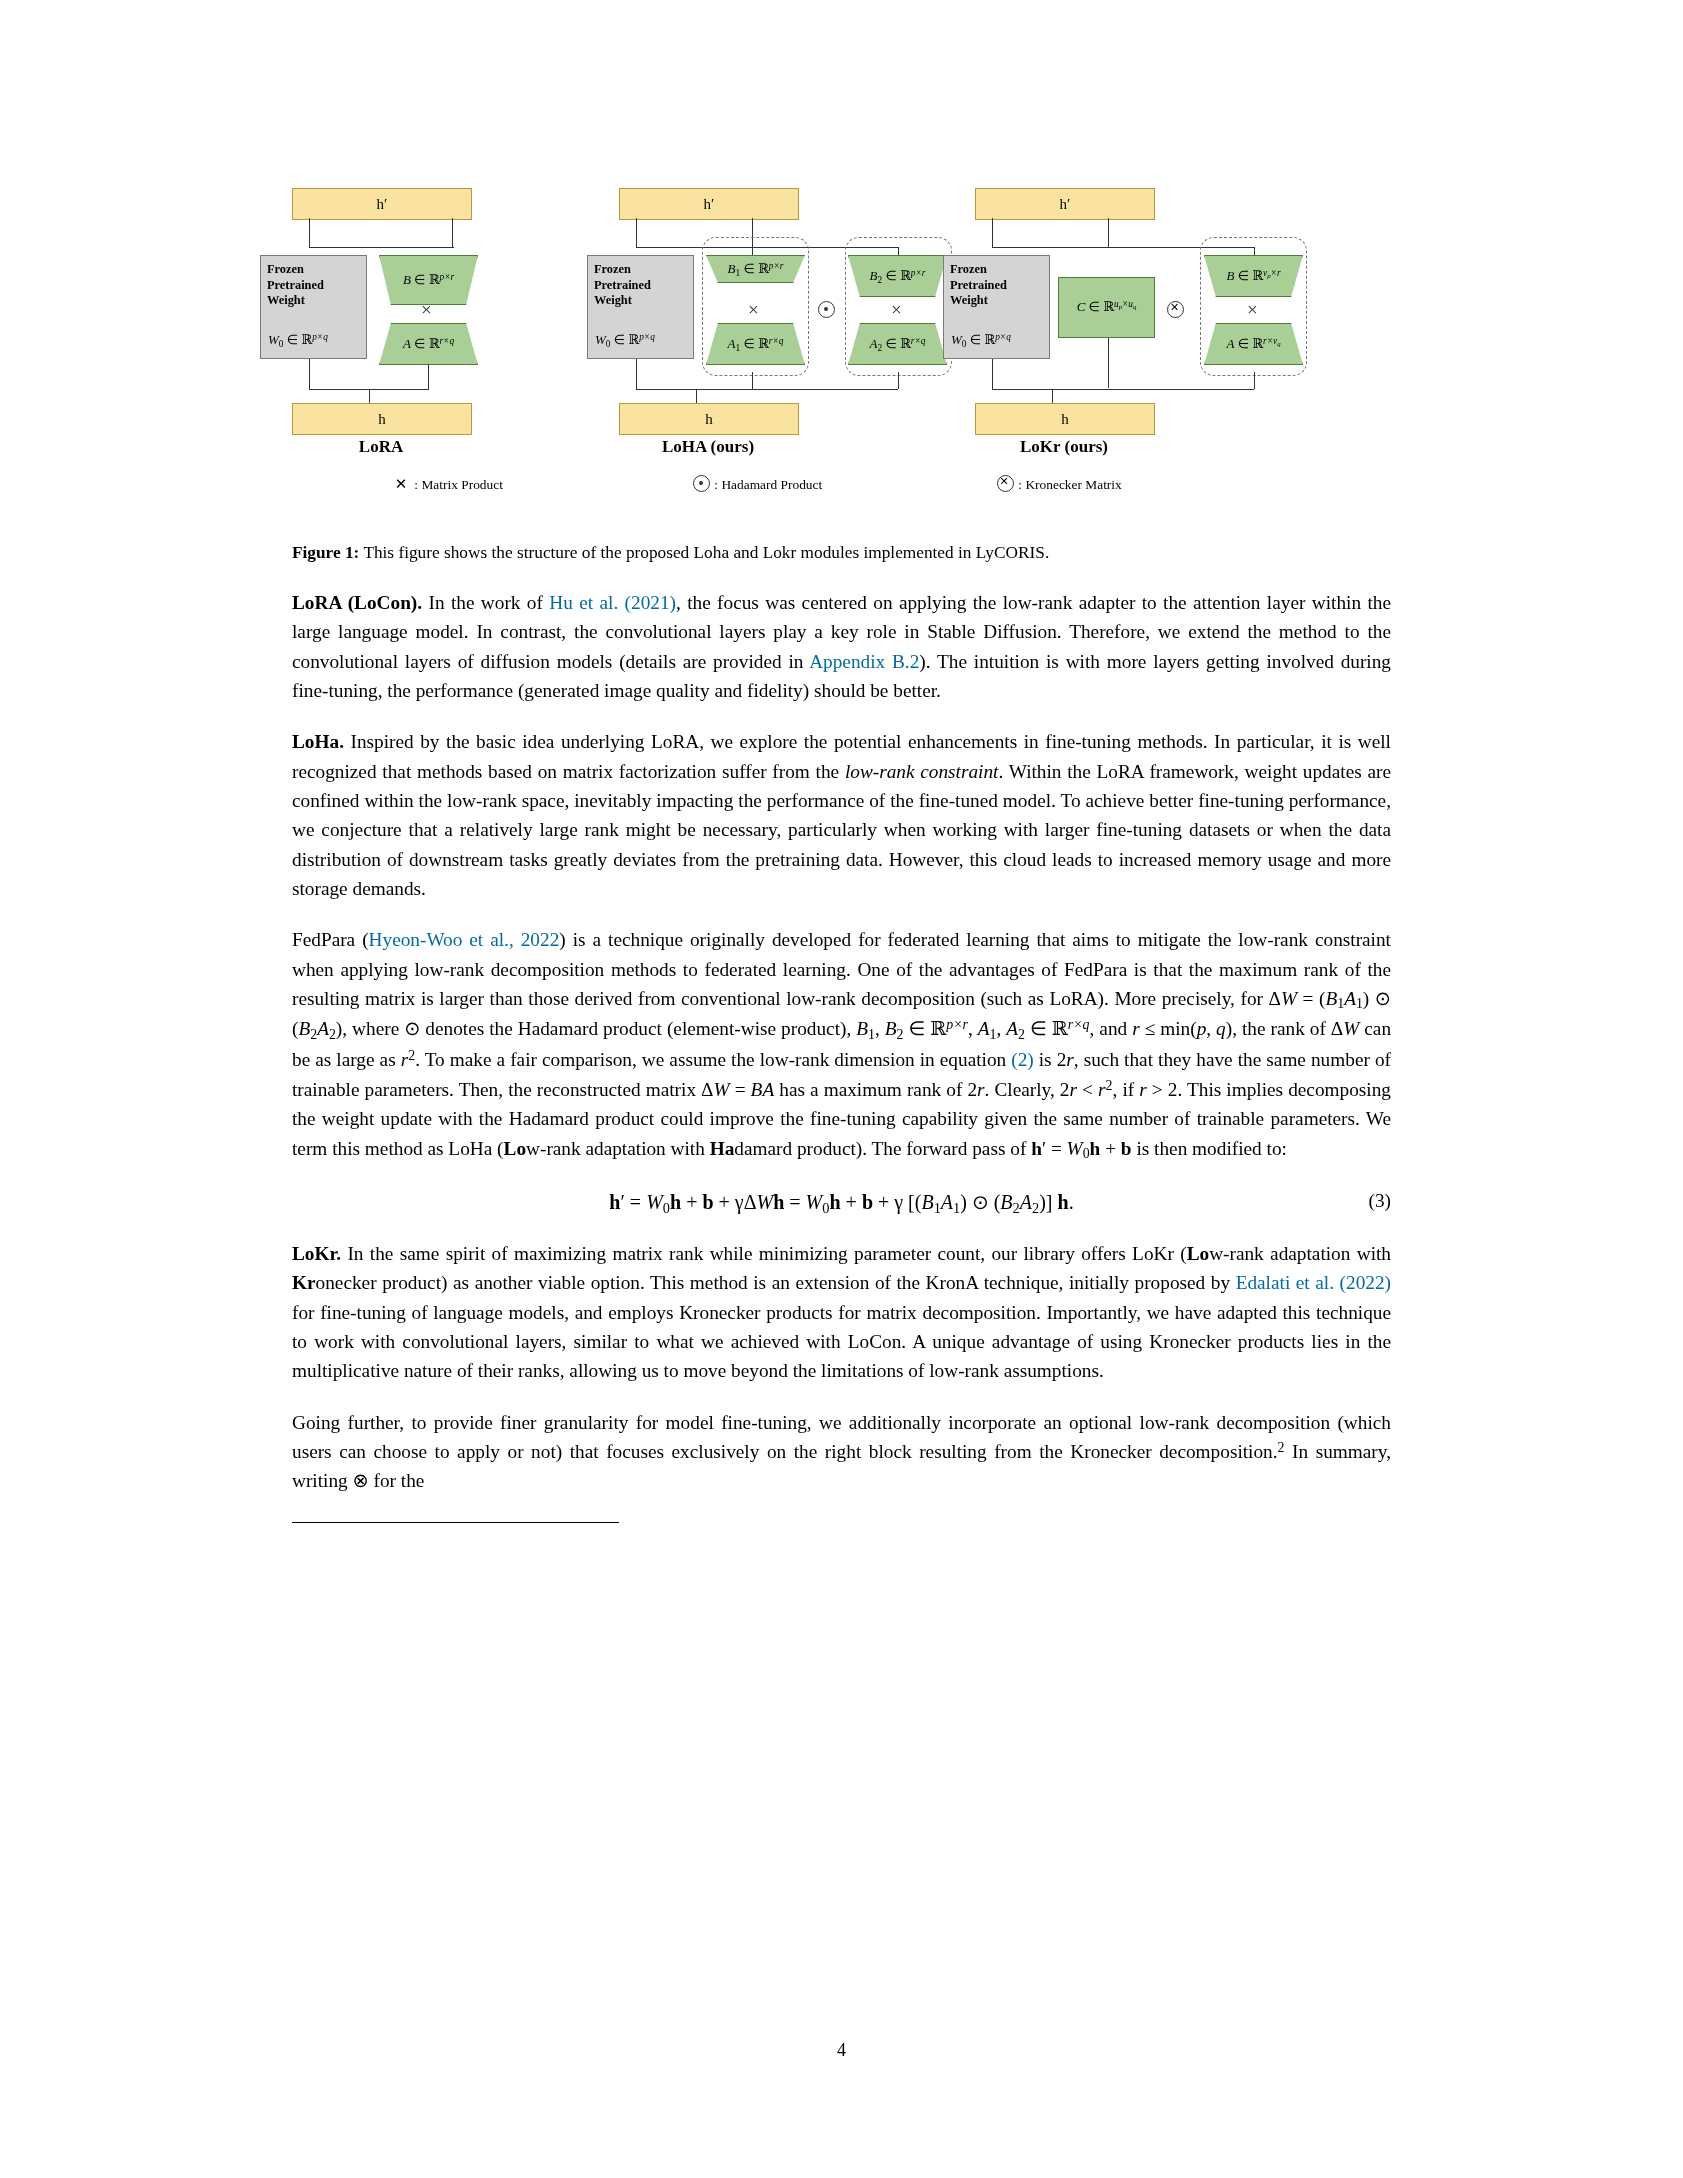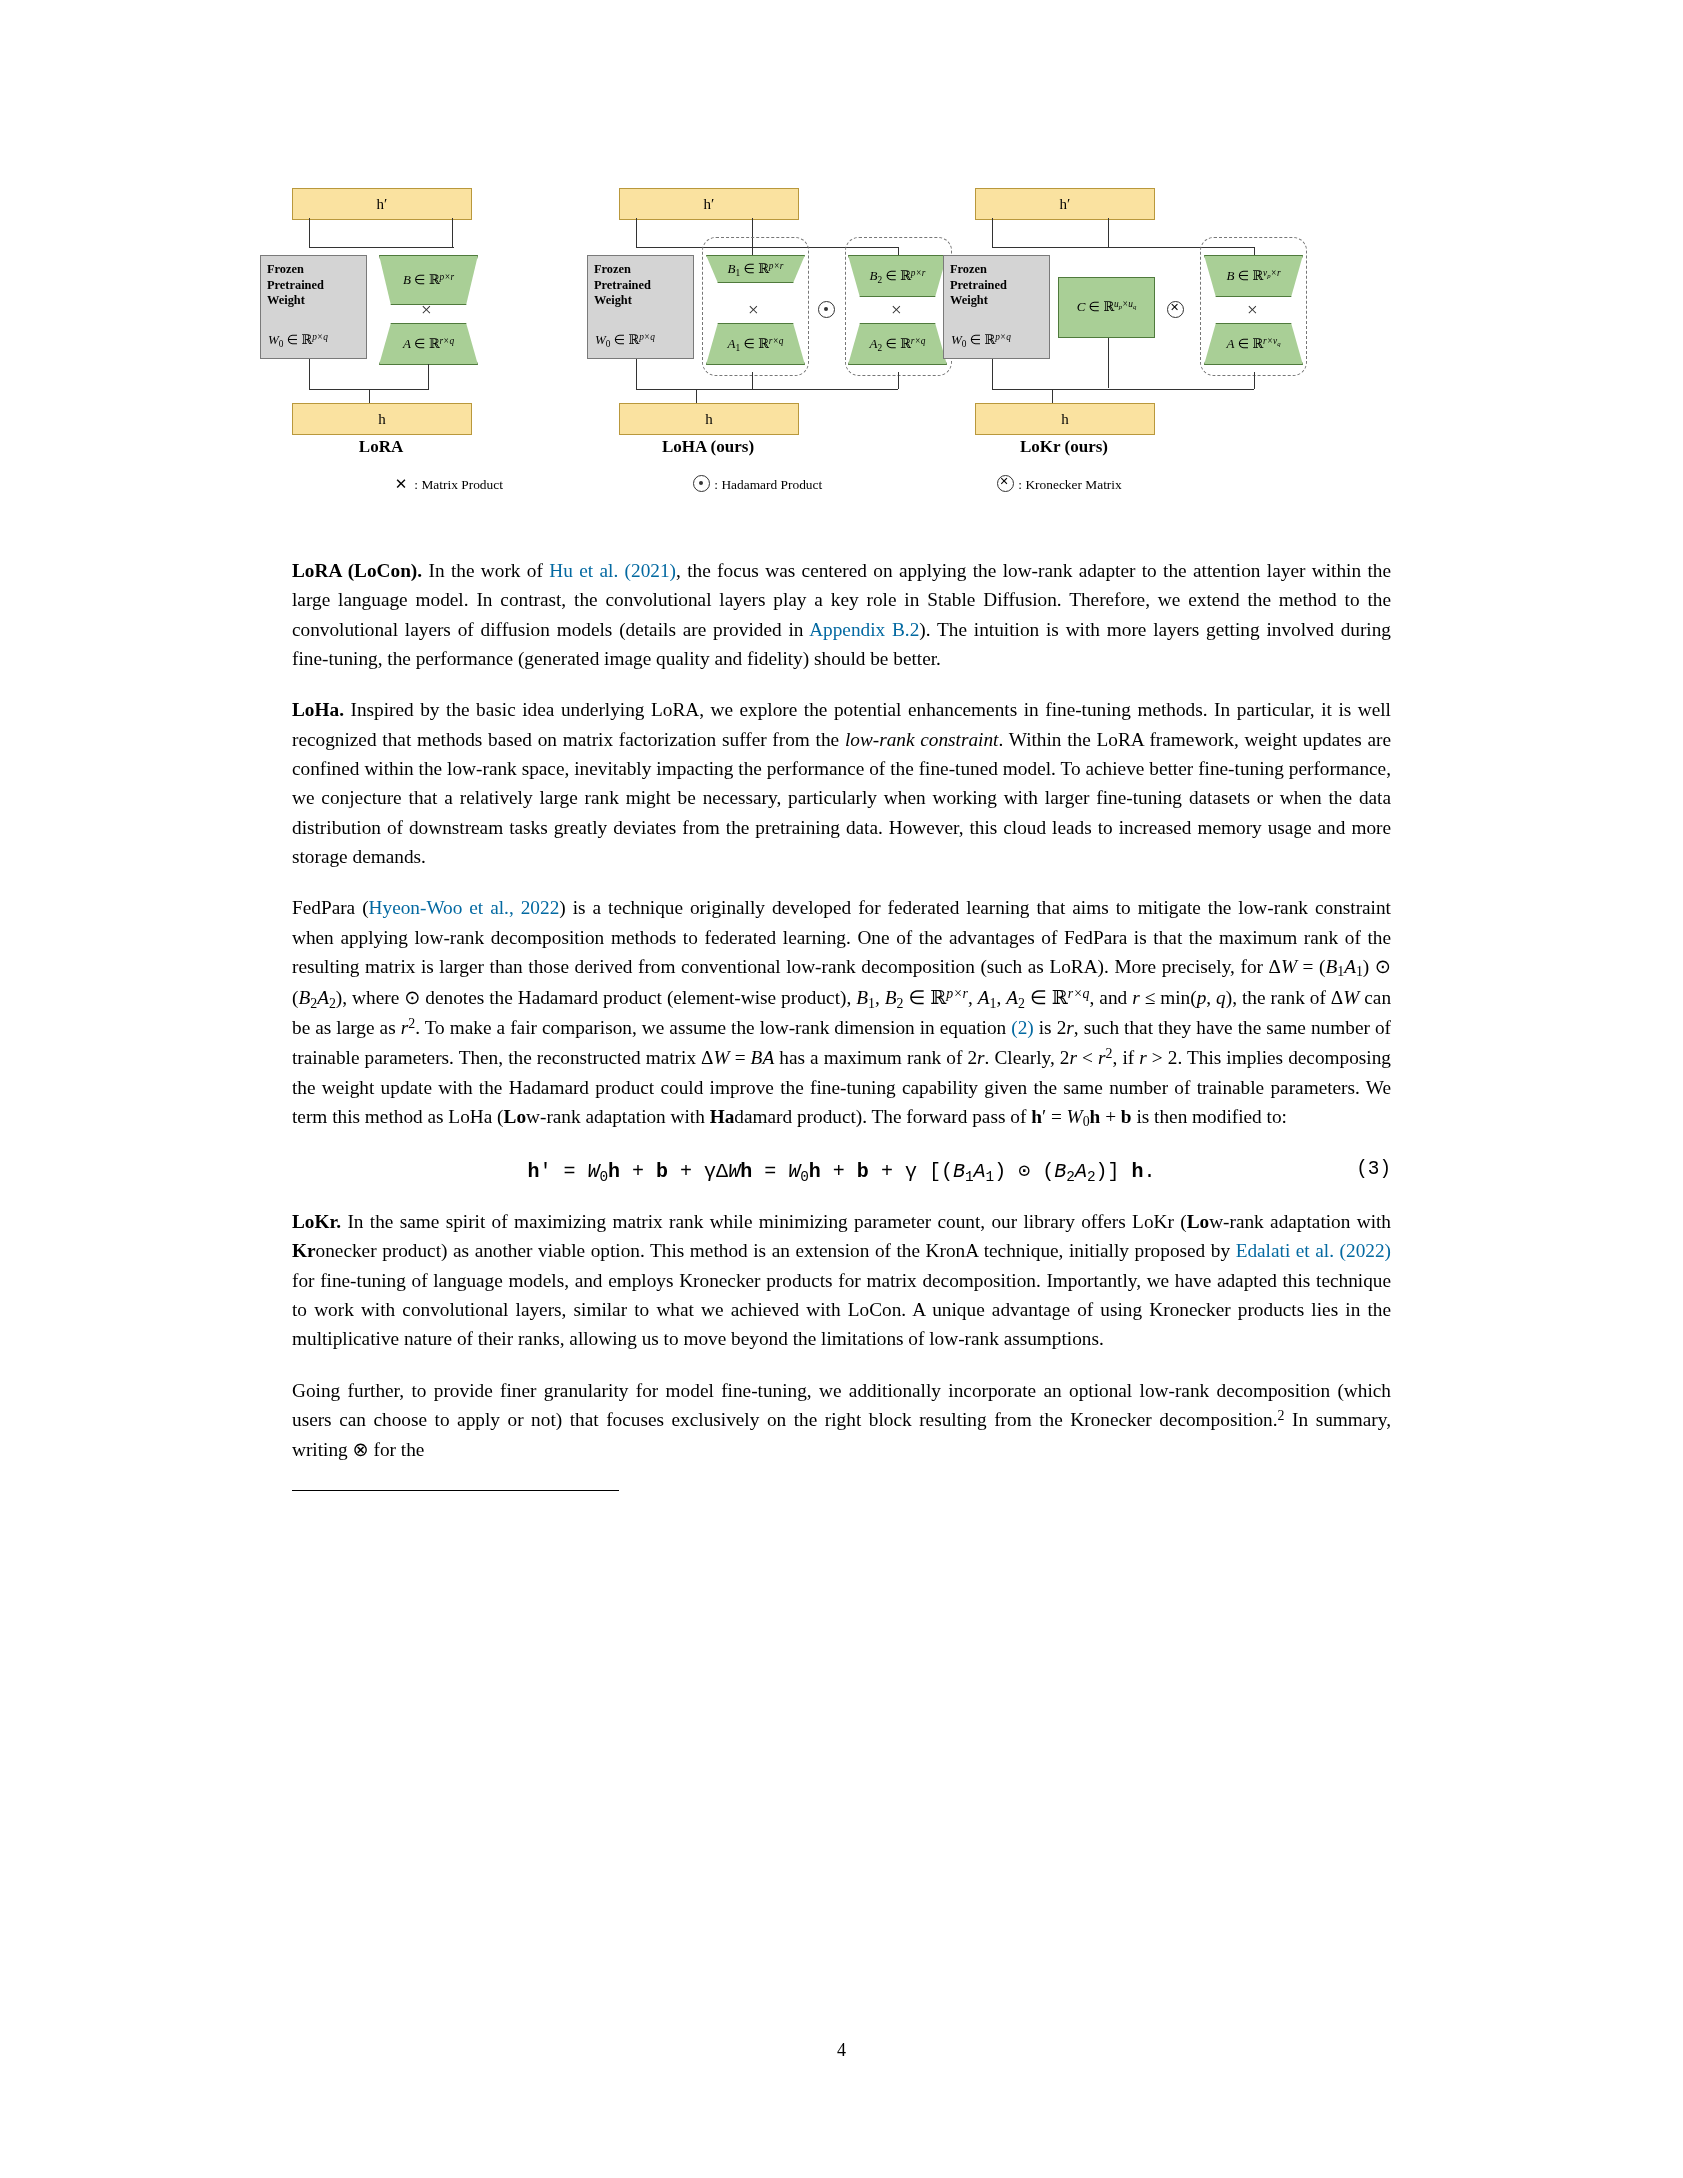--- a/index.html
+++ b/index.html
@@ -195,21 +195,20 @@
   .lead { font-weight: bold; }
   a.cite, .cite {
     color: #0369a1;
     text-decoration: none;
   }
   .eqline {
     position: relative;
     font-size: 20px;
     text-align: center;
     margin: 26px 0 22px 0;
-    font-family: Liberation Mono, monospace;
   }
   .eqnum {
     position: absolute;
     right: 0;
     top: 0;
     font-size: 19.3px;
   }
   i, em { font-style: italic; }
   sub { font-size: 0.72em; vertical-align: -0.25em; }
   sup { font-size: 0.72em; vertical-align: 0.45em; }
@@ -379,20 +378,24 @@
           <span class="sym"><span class="circ dot"></span></span>
           <span>: Hadamard Product</span>
         </div>
         <div class="item" style="left:644px; top:0;">
           <span class="sym"><span class="circ kron"></span></span>
           <span>: Kronecker Matrix</span>
         </div>
       </div>
     </div>
 
+    <div class="figcaption">
+      <b>Figure 1:</b>
+      <span>This figure shows the structure of the proposed Loha and Lokr modules implemented in LyCORIS.</span>
+    </div>
 
     <p class="body">
       <span class="lead">LoRA (LoCon).</span>
       <span> In the work of </span><a class="cite" href="#">Hu et al.</a> <a class="cite" href="#">(2021)</a><span>, the focus was centered on applying the low-rank adapter to the attention layer within the large language model. In contrast, the convolutional layers play a key role in Stable Diffusion. Therefore, we extend the method to the convolutional layers of diffusion models (details are provided in </span><a class="cite" href="#">Appendix B.2</a><span>). The intuition is with more layers getting involved during fine-tuning, the performance (generated image quality and fidelity) should be better.</span>
     </p>
 
     <p class="body">
       <span class="lead">LoHa.</span>
       <span> Inspired by the basic idea underlying LoRA, we explore the potential enhancements in fine-tuning methods. In particular, it is well recognized that methods based on matrix factorization suffer from the </span><i>low-rank constraint</i><span>. Within the LoRA framework, weight updates are confined within the low-rank space, inevitably impacting the performance of the fine-tuned model. To achieve better fine-tuning performance, we conjecture that a relatively large rank might be necessary, particularly when working with larger fine-tuning datasets or when the data distribution of downstream tasks greatly deviates from the pretraining data. However, this cloud leads to increased memory usage and more storage demands.</span>
     </p>

